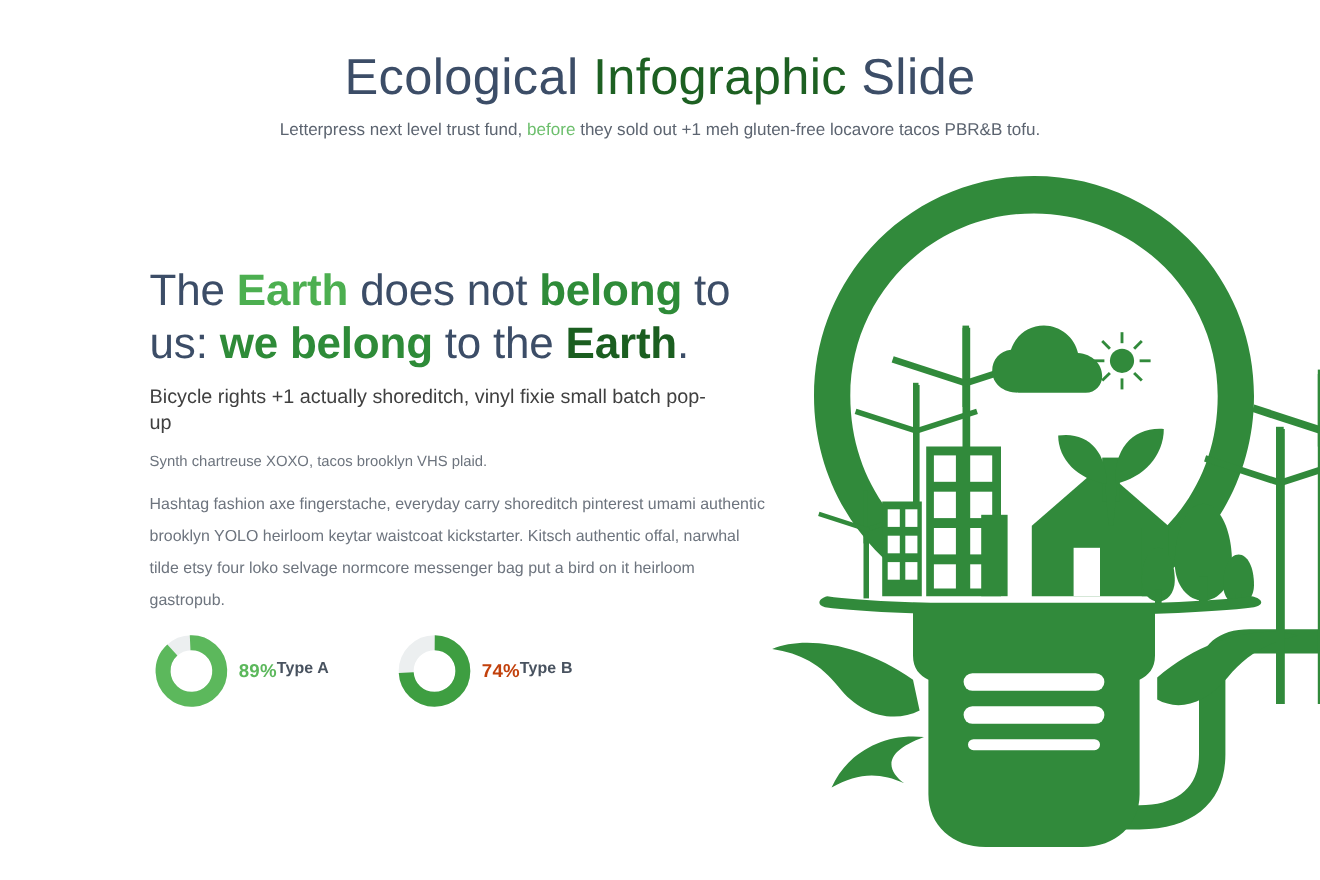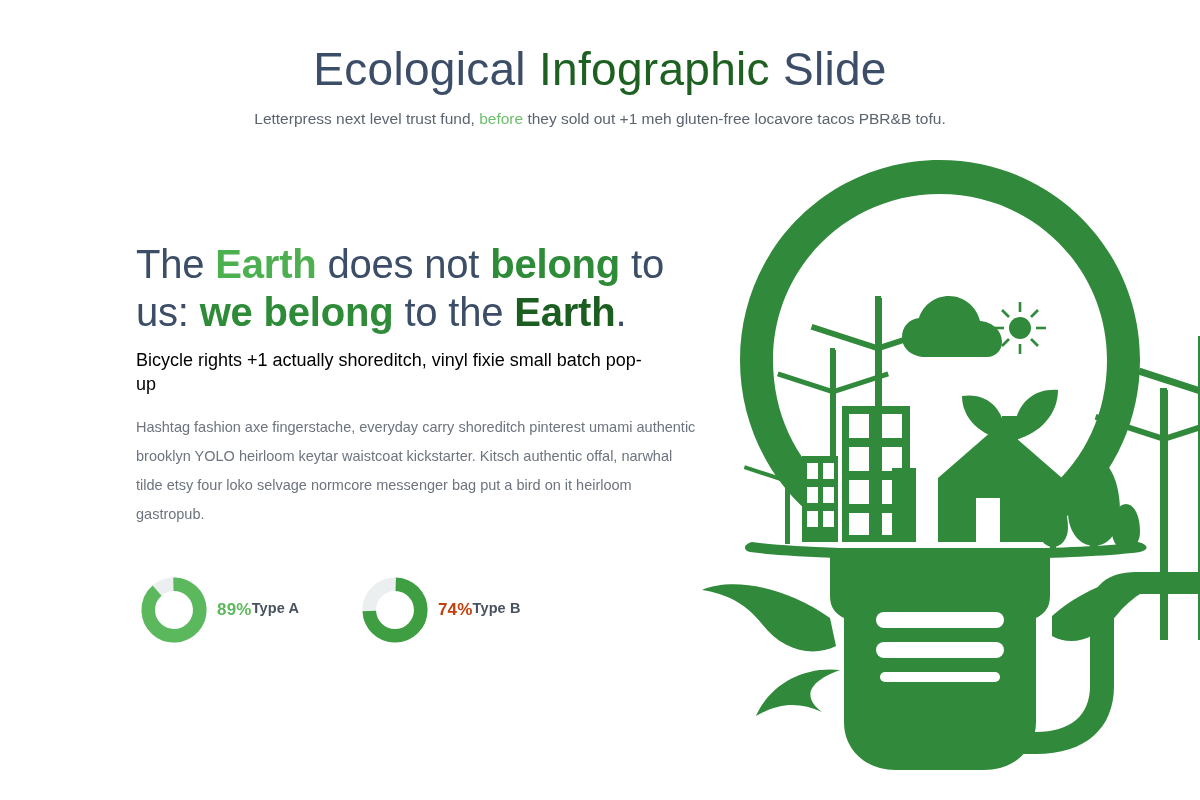--- a/index.html
+++ b/index.html
@@ -62,21 +62,21 @@
   .headline b { font-weight: 700; }
   .headline .h-green-light { color: #4caf50; }
   .headline .h-green-mid   { color: #2e8b38; }
   .headline .h-green-dark  { color: #1b5e20; }
 
   .lede {
     margin: 12px 0 10px 0;
     font-size: 18px;
     font-weight: 400;
     line-height: 1.35;
-    color: #000000;
+    color: #404040;
     max-width: 510px;
   }
   .subcopy {
     margin: 13px 0 0 0;
     font-size: 13.5px;
     color: #6d747e;
     line-height: 1.45;
   }
   .bodycopy {
     margin: 16px 0 0 0;
@@ -125,20 +125,21 @@
   <div class="header">
     <h1 class="title"><span class="t-navy">Ecological </span><span class="t-green">Infographic</span><span class="t-navy"> Slide</span></h1>
     <p class="subtitle"><span>Letterpress next level trust fund, </span><span class="s-green">before</span><span> they sold out +1 meh gluten-free locavore tacos PBR&amp;B tofu.</span></p>
   </div>
 
   <div class="left-col">
 
     <p class="headline"><span>The </span><b class="h-green-light">Earth</b><span> does not </span><b class="h-green-mid">belong</b><span> to us: </span><b class="h-green-mid">we belong</b><span> to the </span><b class="h-green-dark">Earth</b><span>.</span></p>
 
     <p class="lede">Bicycle rights +1 actually shoreditch, vinyl fixie small batch pop-up</p>
+    <p class="subcopy">Synth chartreuse XOXO, tacos brooklyn VHS plaid.</p>
     <p class="bodycopy">Hashtag fashion axe fingerstache, everyday carry shoreditch pinterest umami authentic brooklyn YOLO heirloom keytar waistcoat kickstarter. Kitsch authentic offal, narwhal tilde etsy four loko selvage normcore messenger bag put a bird on it heirloom gastropub.</p>
   </div>
 
   <div class="stats">
 
     <div class="stat">
       <svg class="donut" viewBox="0 0 42 42">
         <circle cx="21" cy="21" r="15.9155" fill="none" stroke="#eceff0" stroke-width="8.4"></circle>
         <circle cx="21" cy="21" r="15.9155" fill="none" stroke="#5cb85c" stroke-width="8.4" stroke-dasharray="89 11" stroke-dashoffset="25" transform="rotate(-3 21 21)"></circle>
       </svg>

